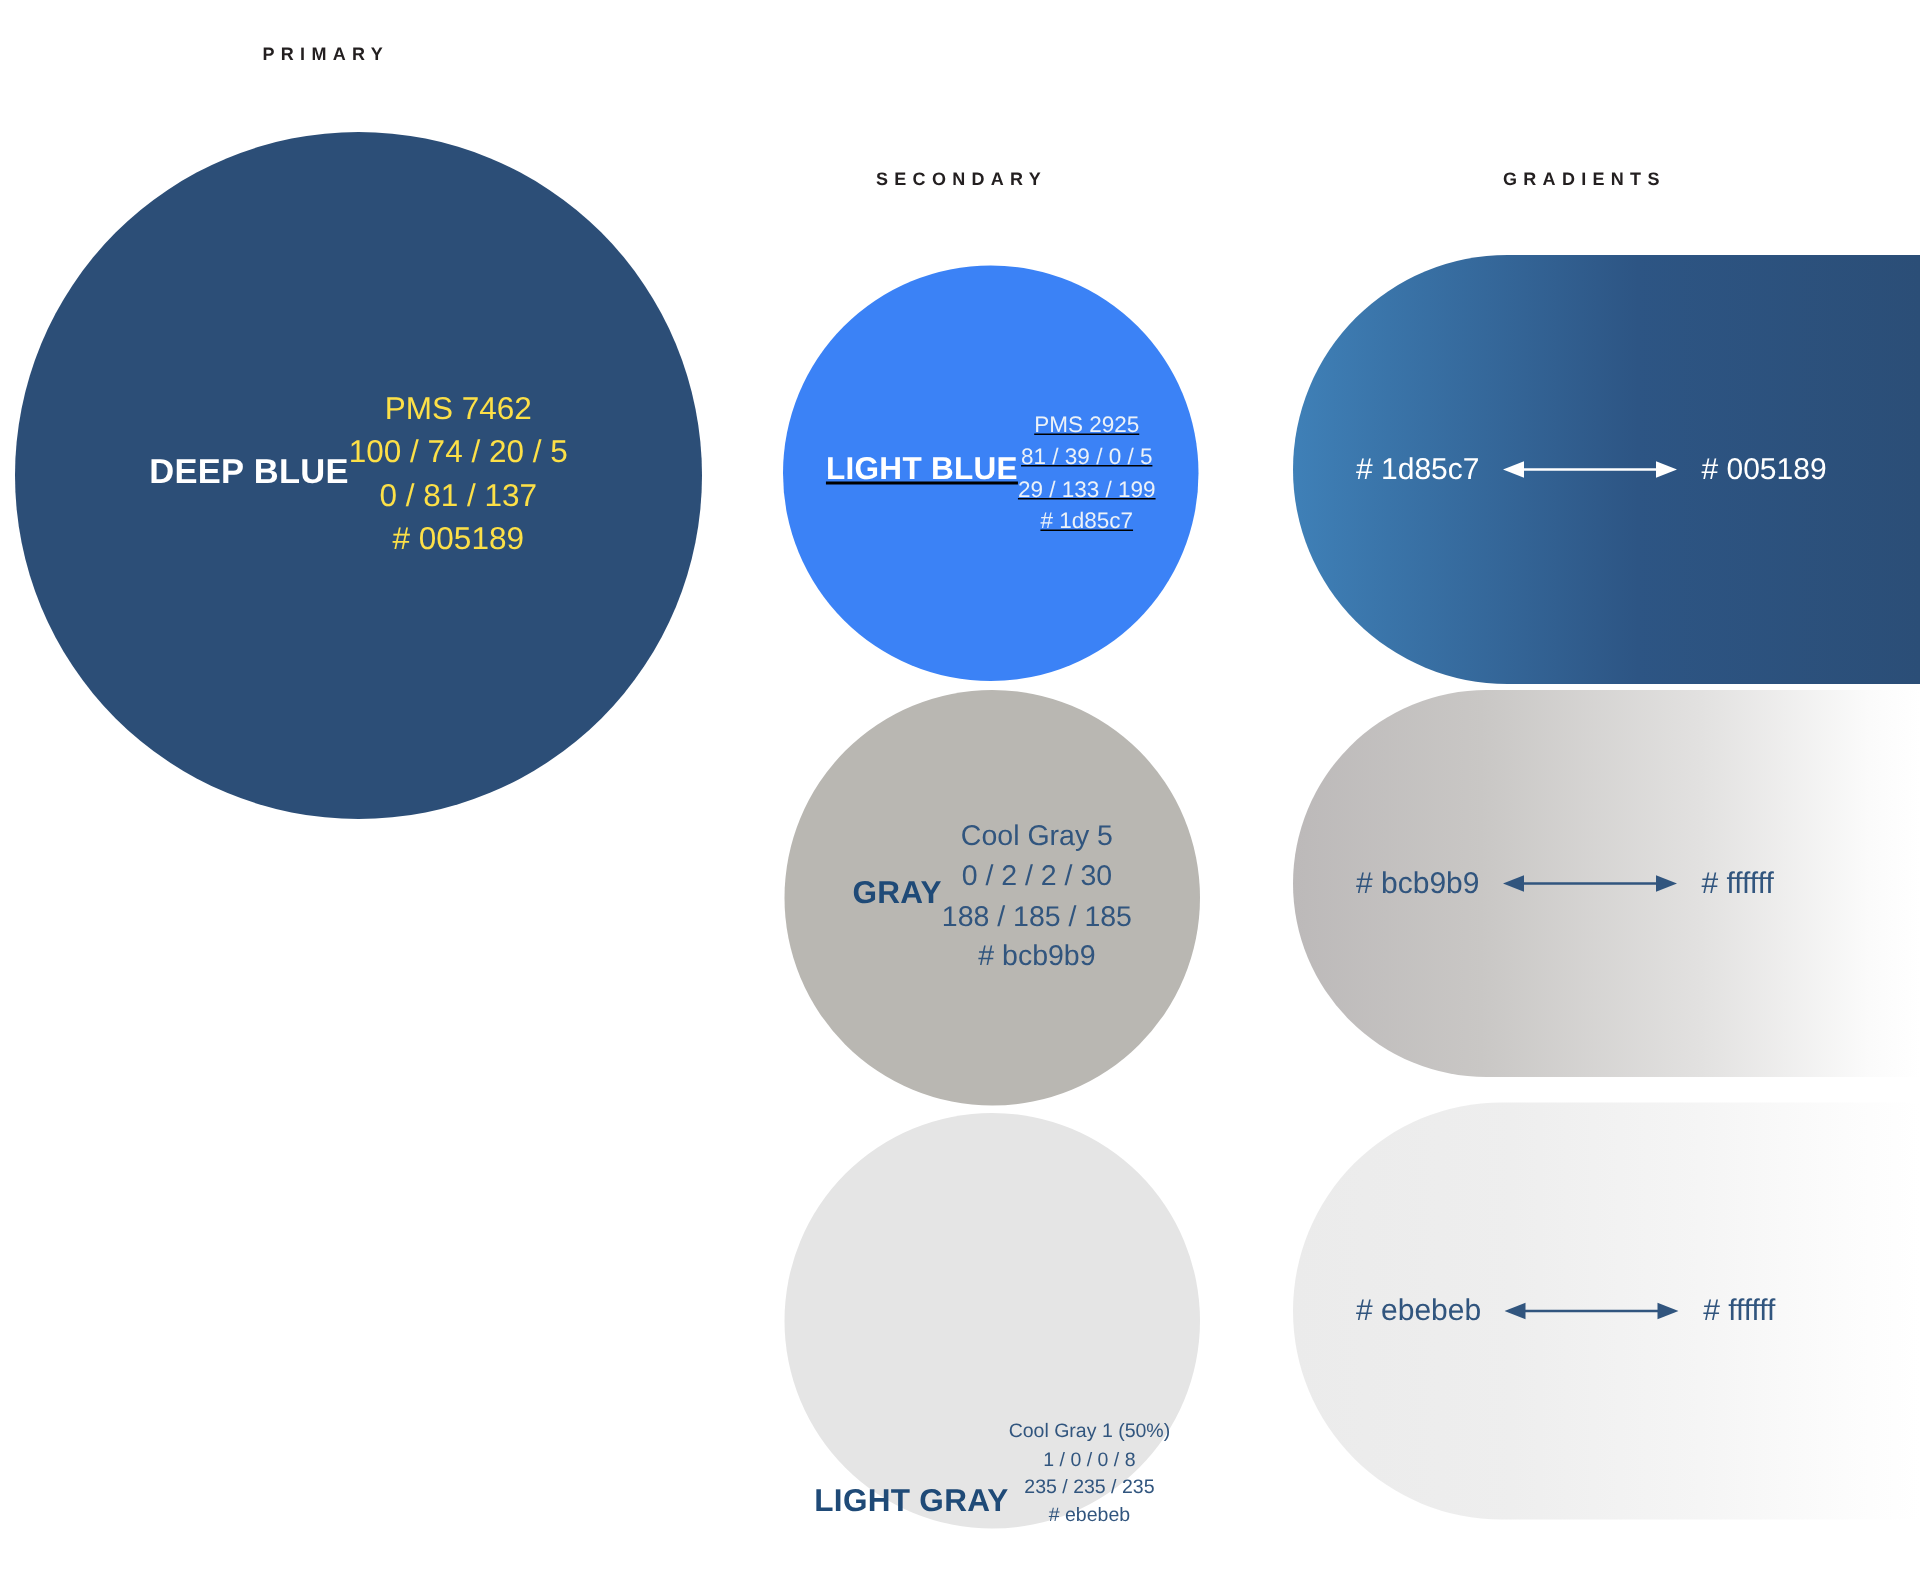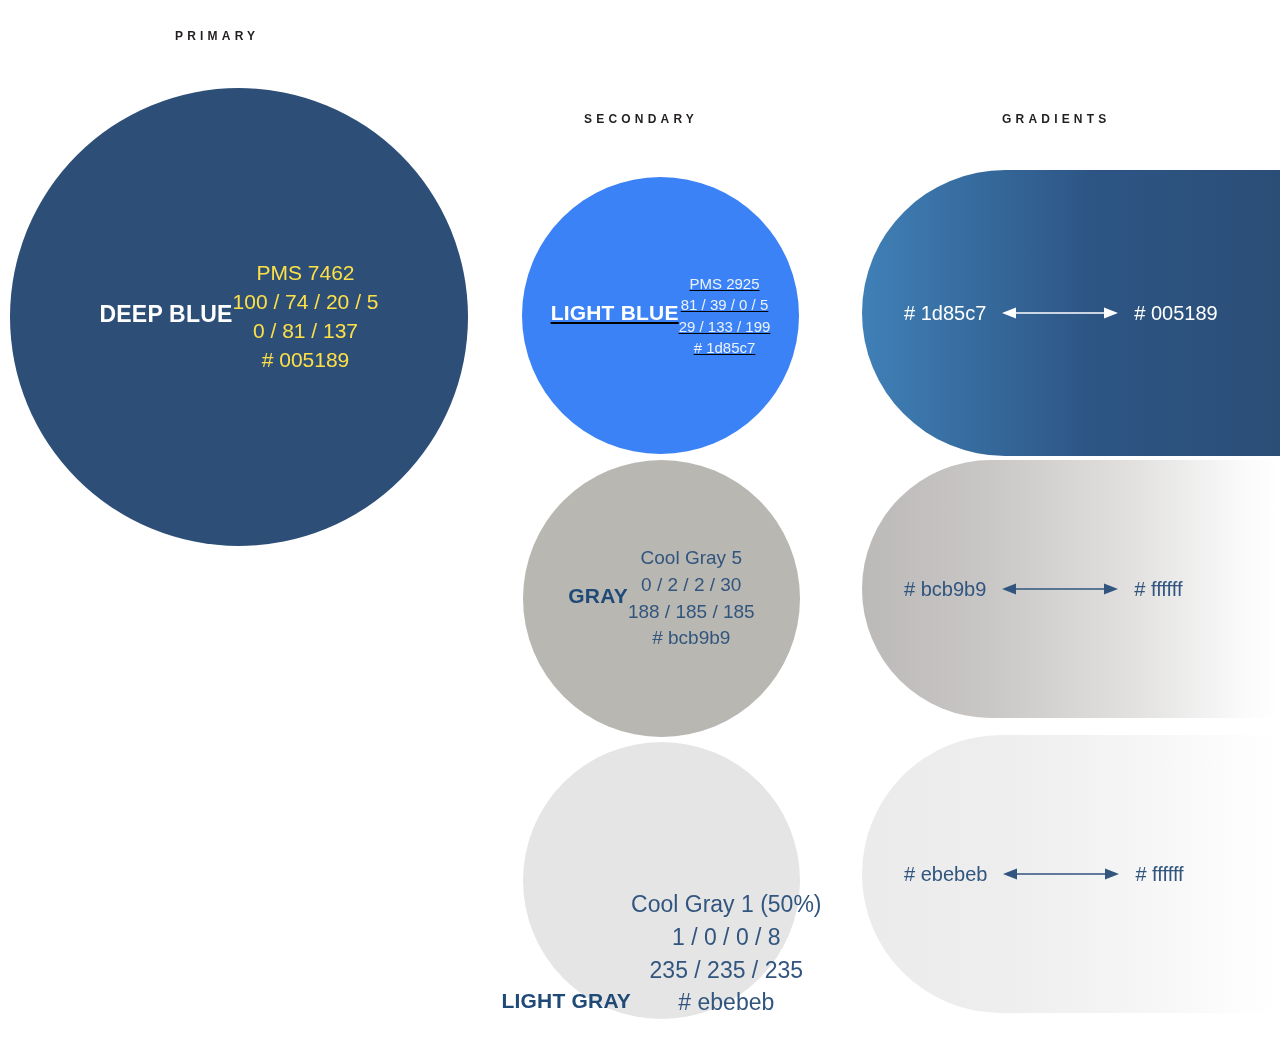--- a/index.html
+++ b/index.html
@@ -102,21 +102,21 @@
   
   #circle-light-gray {
     left: 523px;
     top: 742px;
     width: 277px;
     height: 277px;
     background: #e5e5e5;
     align-items: flex-end;
   }
   #circle-light-gray .sw-title { color: #1f4a77; font-size: 21px; }
-  #circle-light-gray .sw-lines { color: #31557e; font-size: 23px; line-height: 1.42; }
+  #circle-light-gray .sw-lines { color: #31557e; font-size: 13px; line-height: 1.42; }
 
   
   .gradient-panel {
     position: absolute;
     left: 862px;
     width: 418px;
     box-sizing: border-box;
     display: flex;
     align-items: center;
   }

